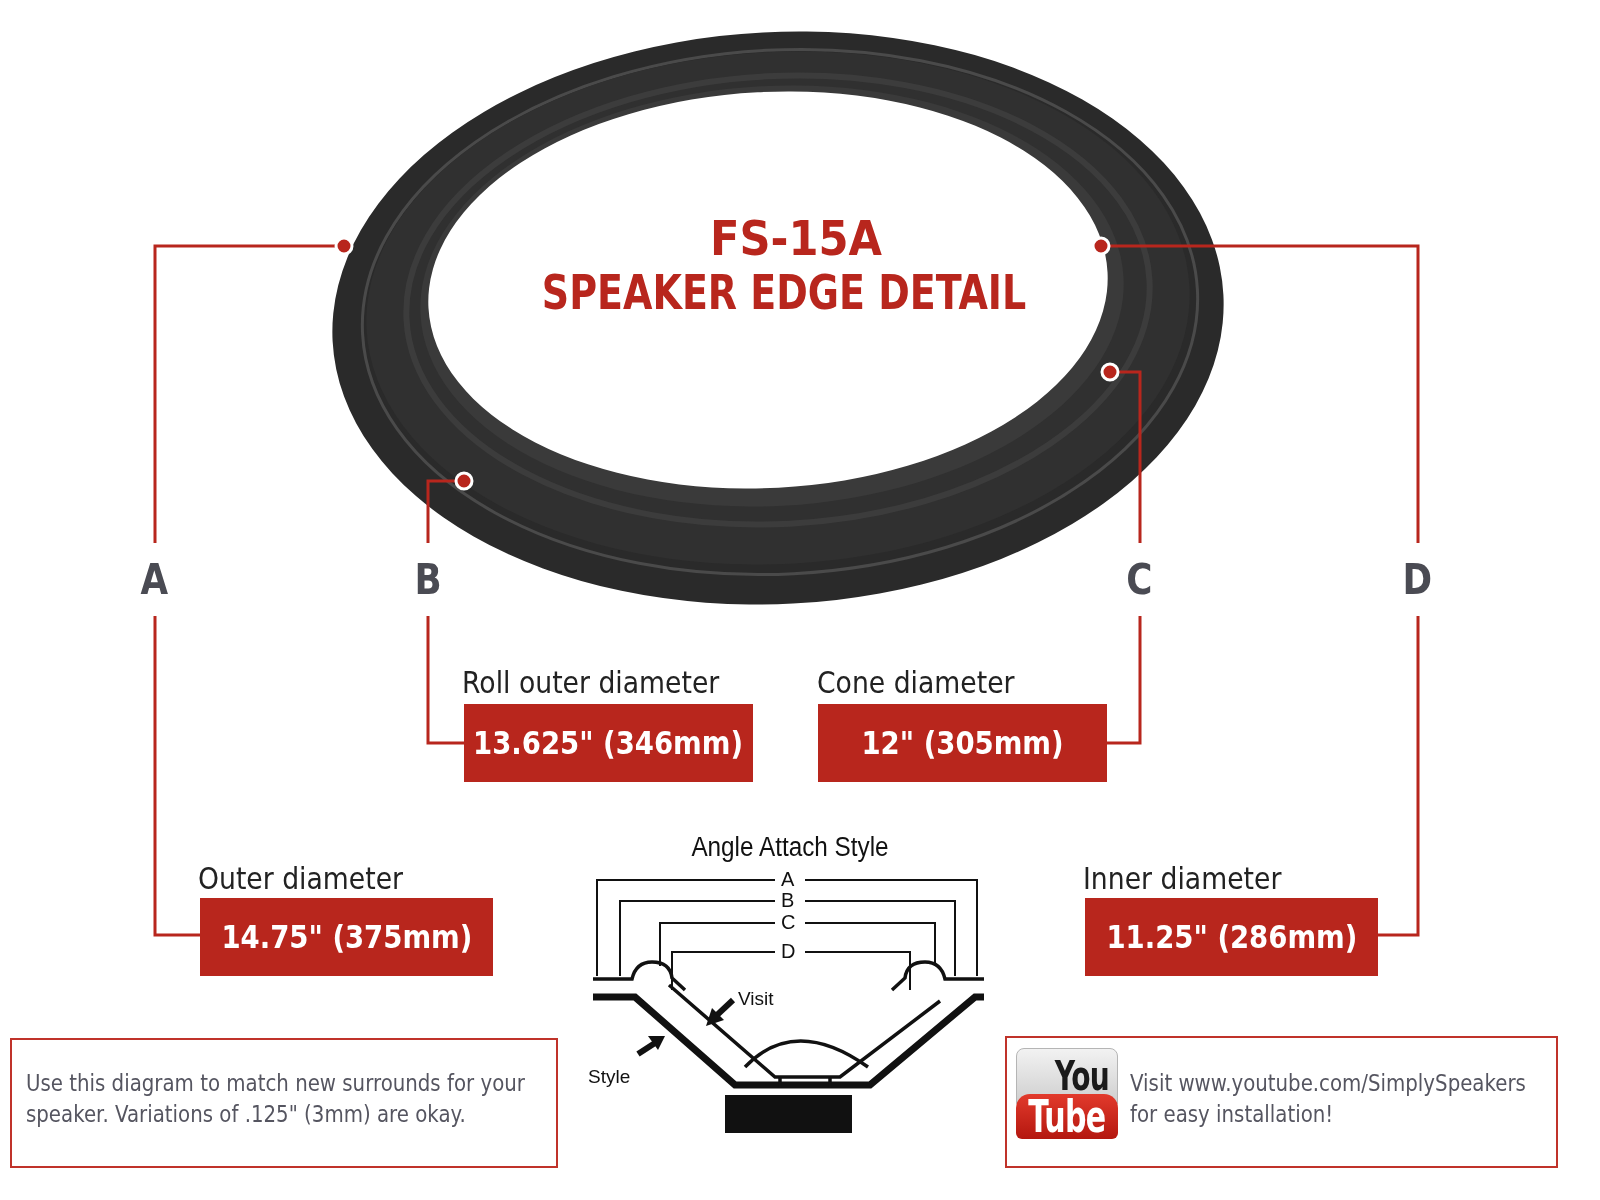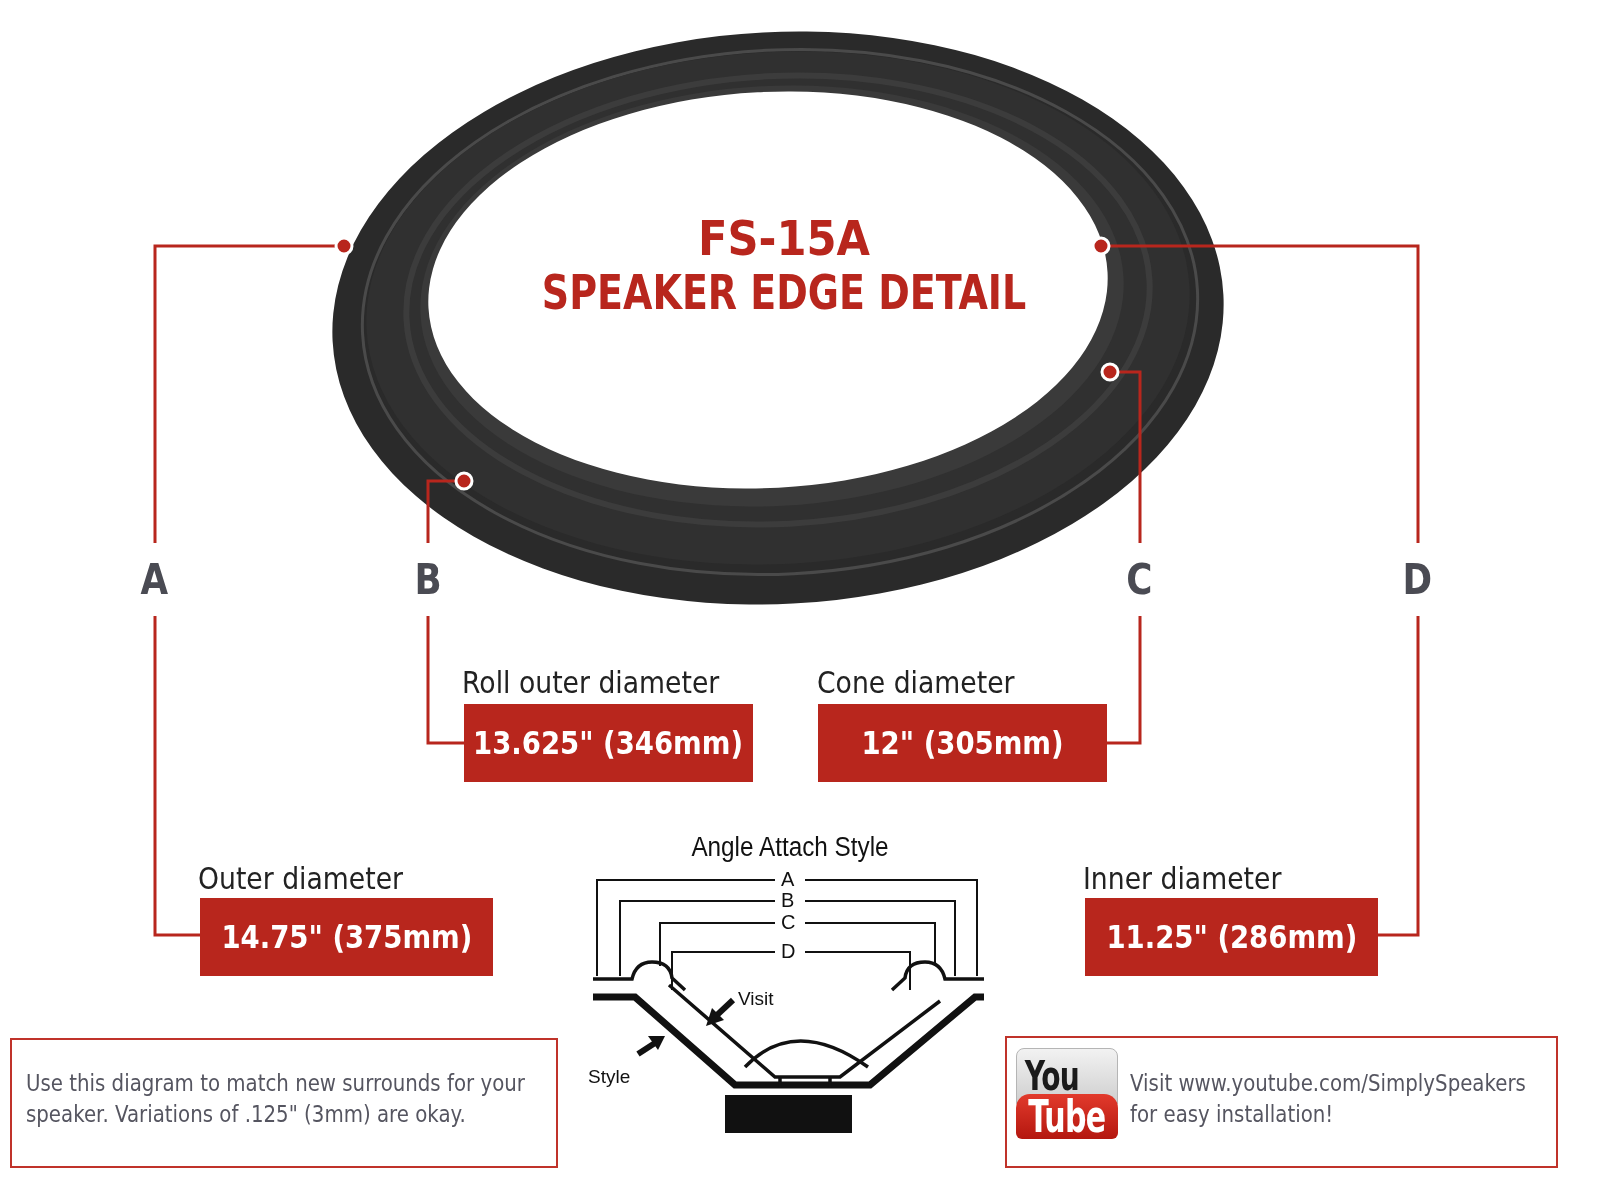--- a/index.html
+++ b/index.html
@@ -1,31 +1,31 @@
 <!DOCTYPE html>
 <html><head>
   <meta charset="utf-8">
   <style>
     html, body { margin:0; padding:0; background:#ffffff; }
     body { width:1568px; height:1176px; position:relative; overflow:hidden; font-family:"DejaVu Sans", sans-serif; }
     #canvas { position:absolute; left:0; top:0; }
     .title { position:absolute; left:0; width:1568px; text-align:center; color:#b8261d; font-family:"DejaVu Sans Condensed","DejaVu Sans", sans-serif; font-weight:bold; letter-spacing:0px; }
-    .title1 { top:210px; font-size:48px; }
+    .title1 { top:210px; font-size:48px;padding-left:12px; }
     .title2 { top:264px; font-size:48px; transform:scaleX(0.88); transform-origin:center; }
     .letter { position:absolute; color:#4a4b53; font-weight:bold; font-size:42px; font-family:"DejaVu Sans", sans-serif; transform:scaleX(0.85); }
     .caption { position:absolute; color:#222222; font-size:31px; font-family:"DejaVu Sans", sans-serif; transform:scaleX(0.86); transform-origin:left center; white-space:nowrap; }
     .value-box { position:absolute; background:#b8261d; color:#ffffff; font-weight:bold; font-size:32px; display:flex; align-items:center; justify-content:center; white-space:nowrap; }
     .value-box span { display:inline-block; transform:scaleX(0.86); }
     .note-box { position:absolute; border:2px solid #c0332a; background:#ffffff; box-sizing:border-box; }
     .note-text { position:absolute; color:#555560; font-size:23px; line-height:31px; transform:scaleX(0.86); transform-origin:left top; white-space:nowrap; }
     .diag-title { position:absolute; left:620px; width:340px; top:832px; text-align:center; font-family:"Liberation Sans", sans-serif; font-size:27px; color:#111; transform:scaleX(0.9); }
     .diag-letter { position:absolute; font-family:"Liberation Sans", sans-serif; font-size:20px; color:#111; background:#fff; padding:0 5px; line-height:20px; }
     .diag-label { position:absolute; font-family:"Liberation Sans", sans-serif; font-size:19px; color:#111; }
     .yt-logo { position:absolute; left:1016px; top:1048px; width:102px; height:104px; }
-    .yt-top { position:absolute; left:0; top:0; width:102px; height:56px; background:linear-gradient(#f2f2f2,#cfcfcf); border-radius:8px 8px 0 0; border:1px solid #b5b5b5; box-sizing:border-box; display:flex; align-items:center; justify-content:flex-start; }
+    .yt-top { position:absolute; left:0; top:0; width:102px; height:56px; background:linear-gradient(#f2f2f2,#cfcfcf); border-radius:8px 8px 0 0; border:1px solid #b5b5b5; box-sizing:border-box; display:flex; align-items:center; justify-content:flex-end; }
     .yt-top span { font-family:"DejaVu Sans Condensed","DejaVu Sans", sans-serif; font-weight:bold; font-size:40px; color:#1a1a1a; transform:scaleX(0.78); letter-spacing:-1px; }
     .yt-bottom { position:absolute; left:0; top:46px; width:102px; height:45px; background:linear-gradient(#e23a2c,#b4170f); border-radius:14px 14px 6px 6px; display:flex; align-items:center; justify-content:flex-end; }
     .yt-bottom span { font-family:"DejaVu Sans Condensed","DejaVu Sans", sans-serif; font-weight:bold; font-size:44px; color:#ffffff; transform:scaleX(0.76); letter-spacing:-1px; }
   </style>
 </head>
 <body>
 
 <svg id="canvas" width="1568" height="1176" viewBox="0 0 1568 1176" xmlns="http://www.w3.org/2000/svg">
   <defs>
     <radialGradient id="ringGrad" cx="50%" cy="45%" r="55%">

